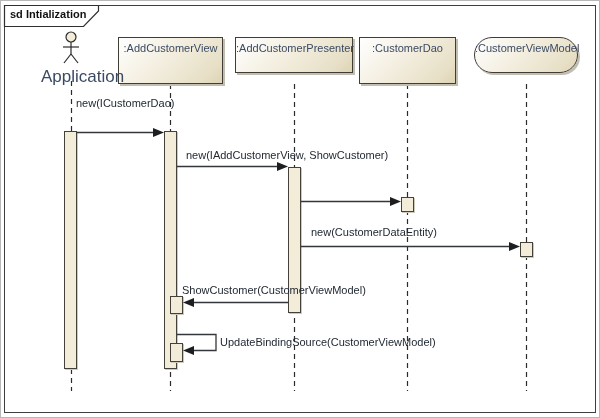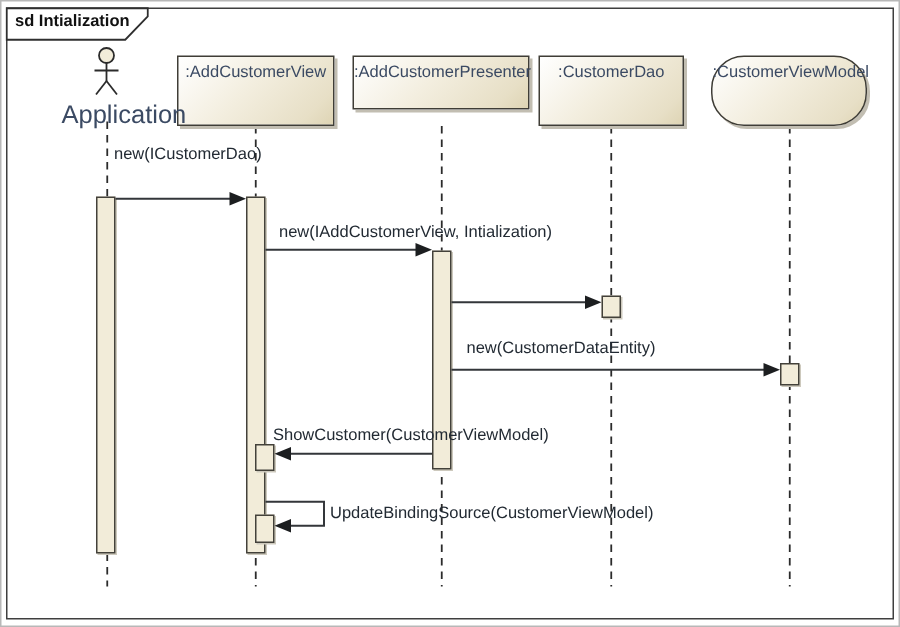--- a/index.html
+++ b/index.html
@@ -71,21 +71,21 @@
   <div id="shapes" class="layer">
     <div class="lifeline-box" style="left:117px;top:36px;width:105px;height:47px;">
       <span>:AddCustomerView</span>
     </div>
     <div class="lifeline-box" style="left:234px;top:36px;width:118px;height:36px;">
       <span>:AddCustomerPresenter</span>
     </div>
     <div class="lifeline-box" style="left:358px;top:36px;width:97px;height:47px;">
       <span>:CustomerDao</span>
     </div>
-    <div class="lifeline-box" style="left:473px;top:36px;width:104px;height:47px;border-radius:22px;">
+    <div class="lifeline-box" style="left:473px;top:36px;width:104px;height:36px;border-radius:22px;">
       <span>:CustomerViewModel</span>
     </div>
 
     <div class="act" style="left:63px;top:130px;width:13px;height:238px;"></div>
     <div class="act" style="left:163px;top:130px;width:13px;height:238px;"></div>
     <div class="act" style="left:287px;top:166px;width:13px;height:146px;"></div>
     <div class="act" style="left:400px;top:196px;width:13px;height:15px;"></div>
     <div class="act" style="left:519px;top:241px;width:13px;height:15px;"></div>
     <div class="act" style="left:169px;top:295px;width:13px;height:18px;"></div>
     <div class="act" style="left:169px;top:342px;width:13px;height:19px;"></div>
@@ -112,19 +112,19 @@
       <polyline points="176,333.5 215,333.5 215,349.5 190,349.5" fill="none"></polyline>
       <polygon points="182,349.5 193,345 193,354" stroke="none"></polygon>
     </g>
   </svg>
 
   <div id="labels" class="layer" style="pointer-events:none;">
     <div class="frame-title">sd Intialization</div>
     <div class="actor-label" style="left:40px;top:66px;width:60px;">Application</div>
 
     <div class="msg-label" style="left:75px;top:96px;">new(ICustomerDao)</div>
-    <div class="msg-label" style="left:185px;top:148px;">new(IAddCustomerView, Intialization)</div>
+    <div class="msg-label" style="left:185px;top:148px;">new(IAddCustomerView, ShowCustomer)</div>
     <div class="msg-label" style="left:310px;top:225px;">new(CustomerDataEntity)</div>
     <div class="msg-label" style="left:181px;top:283px;">ShowCustomer(CustomerViewModel)</div>
     <div class="msg-label" style="left:219px;top:335px;">UpdateBindingSource(CustomerViewModel)</div>
   </div>
 
 </div>
 
 </body></html>

